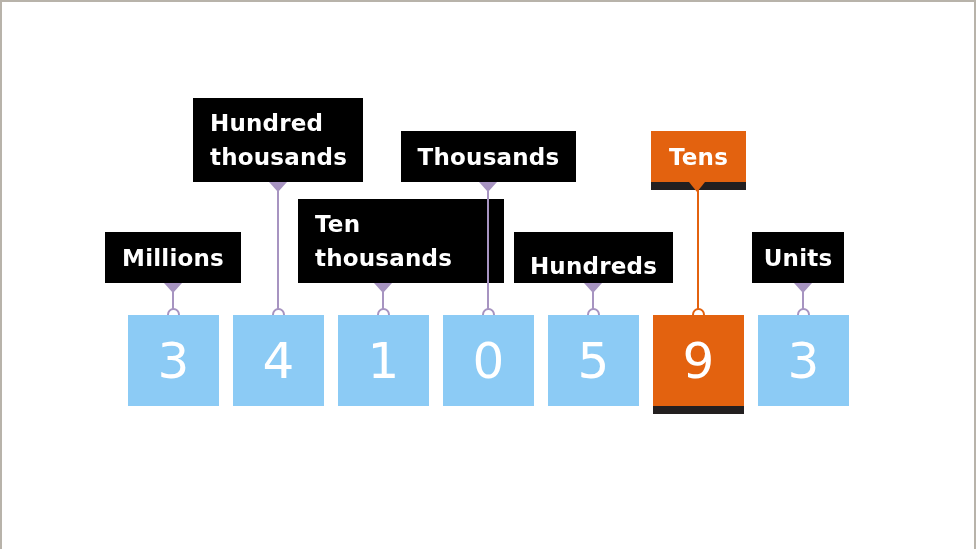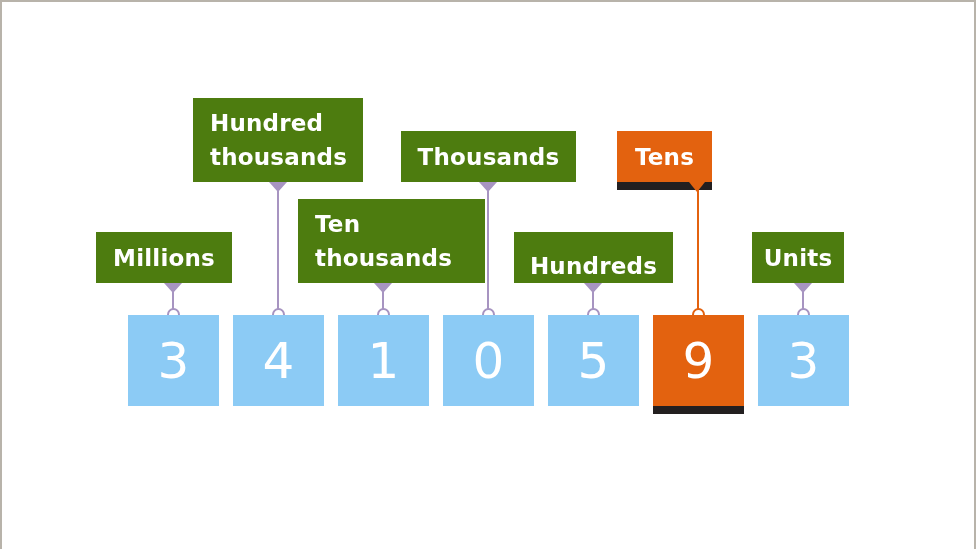--- a/index.html
+++ b/index.html
@@ -1,64 +1,64 @@
 <!DOCTYPE html>
 <html><head>
 <meta charset="utf-8">
 <style>
   html, body { margin: 0; padding: 0; }
   body { width: 976px; height: 549px; position: relative; background: #ffffff; overflow: hidden; font-family: "DejaVu Sans", sans-serif; }
   .frame { position: absolute; left: 0; top: 0; width: 976px; height: 549px; box-sizing: border-box; border-top: 2px solid #b8b3aa; border-left: 2px solid #b8b3aa; border-right: 2px solid #b8b3aa; }
-  .label { position: absolute; background: #4d7c0f; color: #ffffff; font-weight: bold; font-size: 23px; line-height: 34px; box-sizing: border-box; padding: 8px 0 0 17px; white-space: pre-line; letter-spacing: 0.2px; }
+  .label { position: absolute; background: #000000; color: #ffffff; font-weight: bold; font-size: 23px; line-height: 34px; box-sizing: border-box; padding: 8px 0 0 17px; white-space: pre-line; letter-spacing: 0.2px; }
   .label.single { padding: 0; text-align: center; display: flex; align-items: center; justify-content: center; }
   .label.active { background: #e3620f; }
   .label .bar { position: absolute; left: 0; right: 0; bottom: 0; height: 8px; background: #231f20; }
   .pointer { position: absolute; width: 0; height: 0; border-left: 9px solid transparent; border-right: 9px solid transparent; border-top: 10px solid #a794c1; }
   .pointer.active { border-top-color: #e3620f; }
   .stem { position: absolute; width: 2px; background: #a794c1; }
   .stem.active { background: #e3620f; }
   .dot { position: absolute; width: 9px; height: 9px; border-radius: 50%; background: #ffffff; border: 2px solid #a794c1; }
   .dot.active { border-color: #e3620f; }
   .digit { position: absolute; top: 315px; width: 91px; height: 91px; background: #8ccbf5; color: #ffffff; font-size: 50px; display: flex; align-items: center; justify-content: center; font-family: "DejaVu Sans", sans-serif; font-weight: normal; }
   .digit.active { background: #e3620f; }
   .digit-bar { position: absolute; top: 406px; width: 91px; height: 8px; background: #231f20; }
 </style>
 </head>
 <body>
 
 <div class="frame"></div>
 
-<div class="label single" style="left:96px;top:232px;width:136px;height:51px;text-align:center;"><span>Millions</span></div>
+<div class="label single" style="left:105px;top:232px;width:136px;height:51px;text-align:center;"><span>Millions</span></div>
 <div class="pointer" style="left:164px;top:283px;"></div>
 <div class="stem" style="left:172px;top:290px;height:20px;"></div>
 <div class="dot" style="left:167px;top:308px;"></div>
 
 <div class="label" style="left:193px;top:98px;width:170px;height:84px;padding-top:8px;"><span>Hundred
 thousands</span></div>
 <div class="pointer" style="left:269px;top:182px;"></div>
 <div class="stem" style="left:277px;top:189px;height:121px;"></div>
 <div class="dot" style="left:272px;top:308px;"></div>
 
-<div class="label" style="left:298px;top:199px;width:187px;height:84px;"><span>Ten
+<div class="label" style="left:298px;top:199px;width:206px;height:84px;"><span>Ten
 thousands</span></div>
 <div class="pointer" style="left:374px;top:283px;"></div>
 <div class="stem" style="left:382px;top:290px;height:20px;"></div>
 <div class="dot" style="left:377px;top:308px;"></div>
 
 <div class="label single" style="left:401px;top:131px;width:175px;height:51px;"><span>Thousands</span></div>
 <div class="pointer" style="left:479px;top:182px;"></div>
 <div class="stem" style="left:487px;top:189px;height:121px;"></div>
 <div class="dot" style="left:482px;top:308px;"></div>
 
 <div class="label single" style="left:514px;top:232px;width:159px;height:51px;align-items:flex-end;"><span>Hundreds</span></div>
 <div class="pointer" style="left:584px;top:283px;"></div>
 <div class="stem" style="left:592px;top:290px;height:20px;"></div>
 <div class="dot" style="left:587px;top:308px;"></div>
 
-<div class="label single active" style="left:617px;top:131px;width:95px;height:59px;padding-bottom:8px;"><span>Tens</span><div class="bar"></div></div>
+<div class="label single active" style="left:651px;top:131px;width:95px;height:59px;padding-bottom:8px;"><span>Tens</span><div class="bar"></div></div>
 <div class="pointer active" style="left:689px;top:182px;border-left-width:8px;border-right-width:8px;"></div>
 <div class="stem active" style="left:697px;top:190px;height:120px;"></div>
 <div class="dot active" style="left:692px;top:308px;"></div>
 
 <div class="label single" style="left:752px;top:232px;width:92px;height:51px;"><span>Units</span></div>
 <div class="pointer" style="left:794px;top:283px;"></div>
 <div class="stem" style="left:802px;top:290px;height:20px;"></div>
 <div class="dot" style="left:797px;top:308px;"></div>
 
 <div class="digit" style="left:128px;">3</div>

